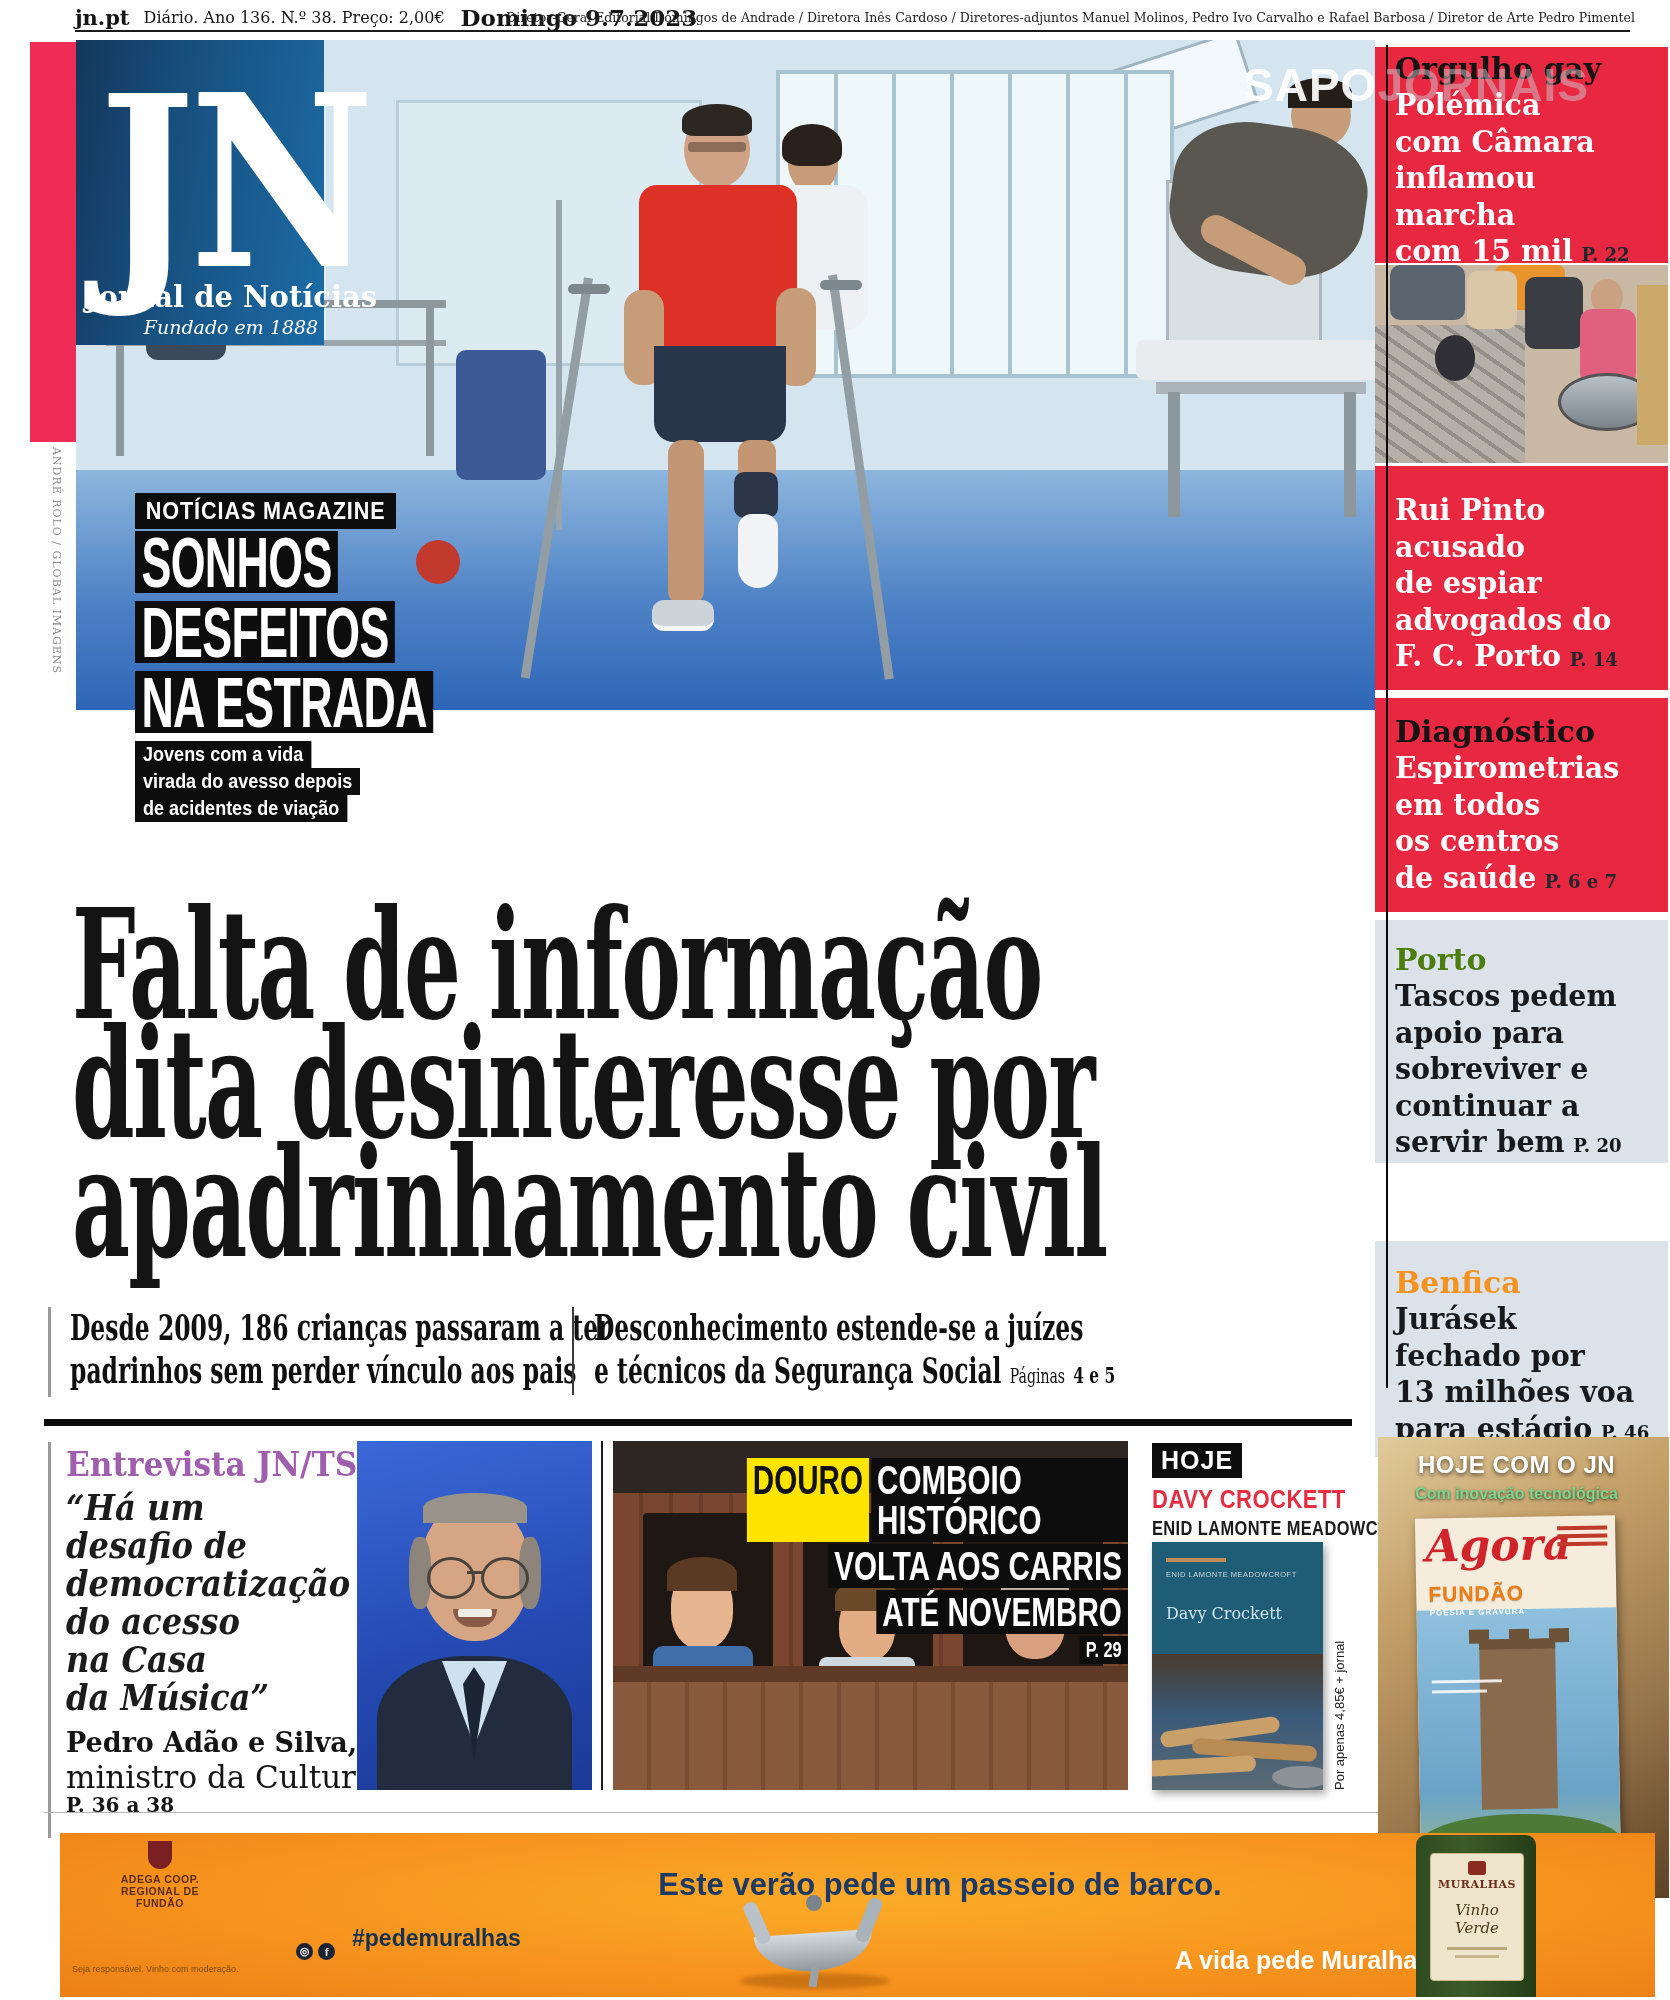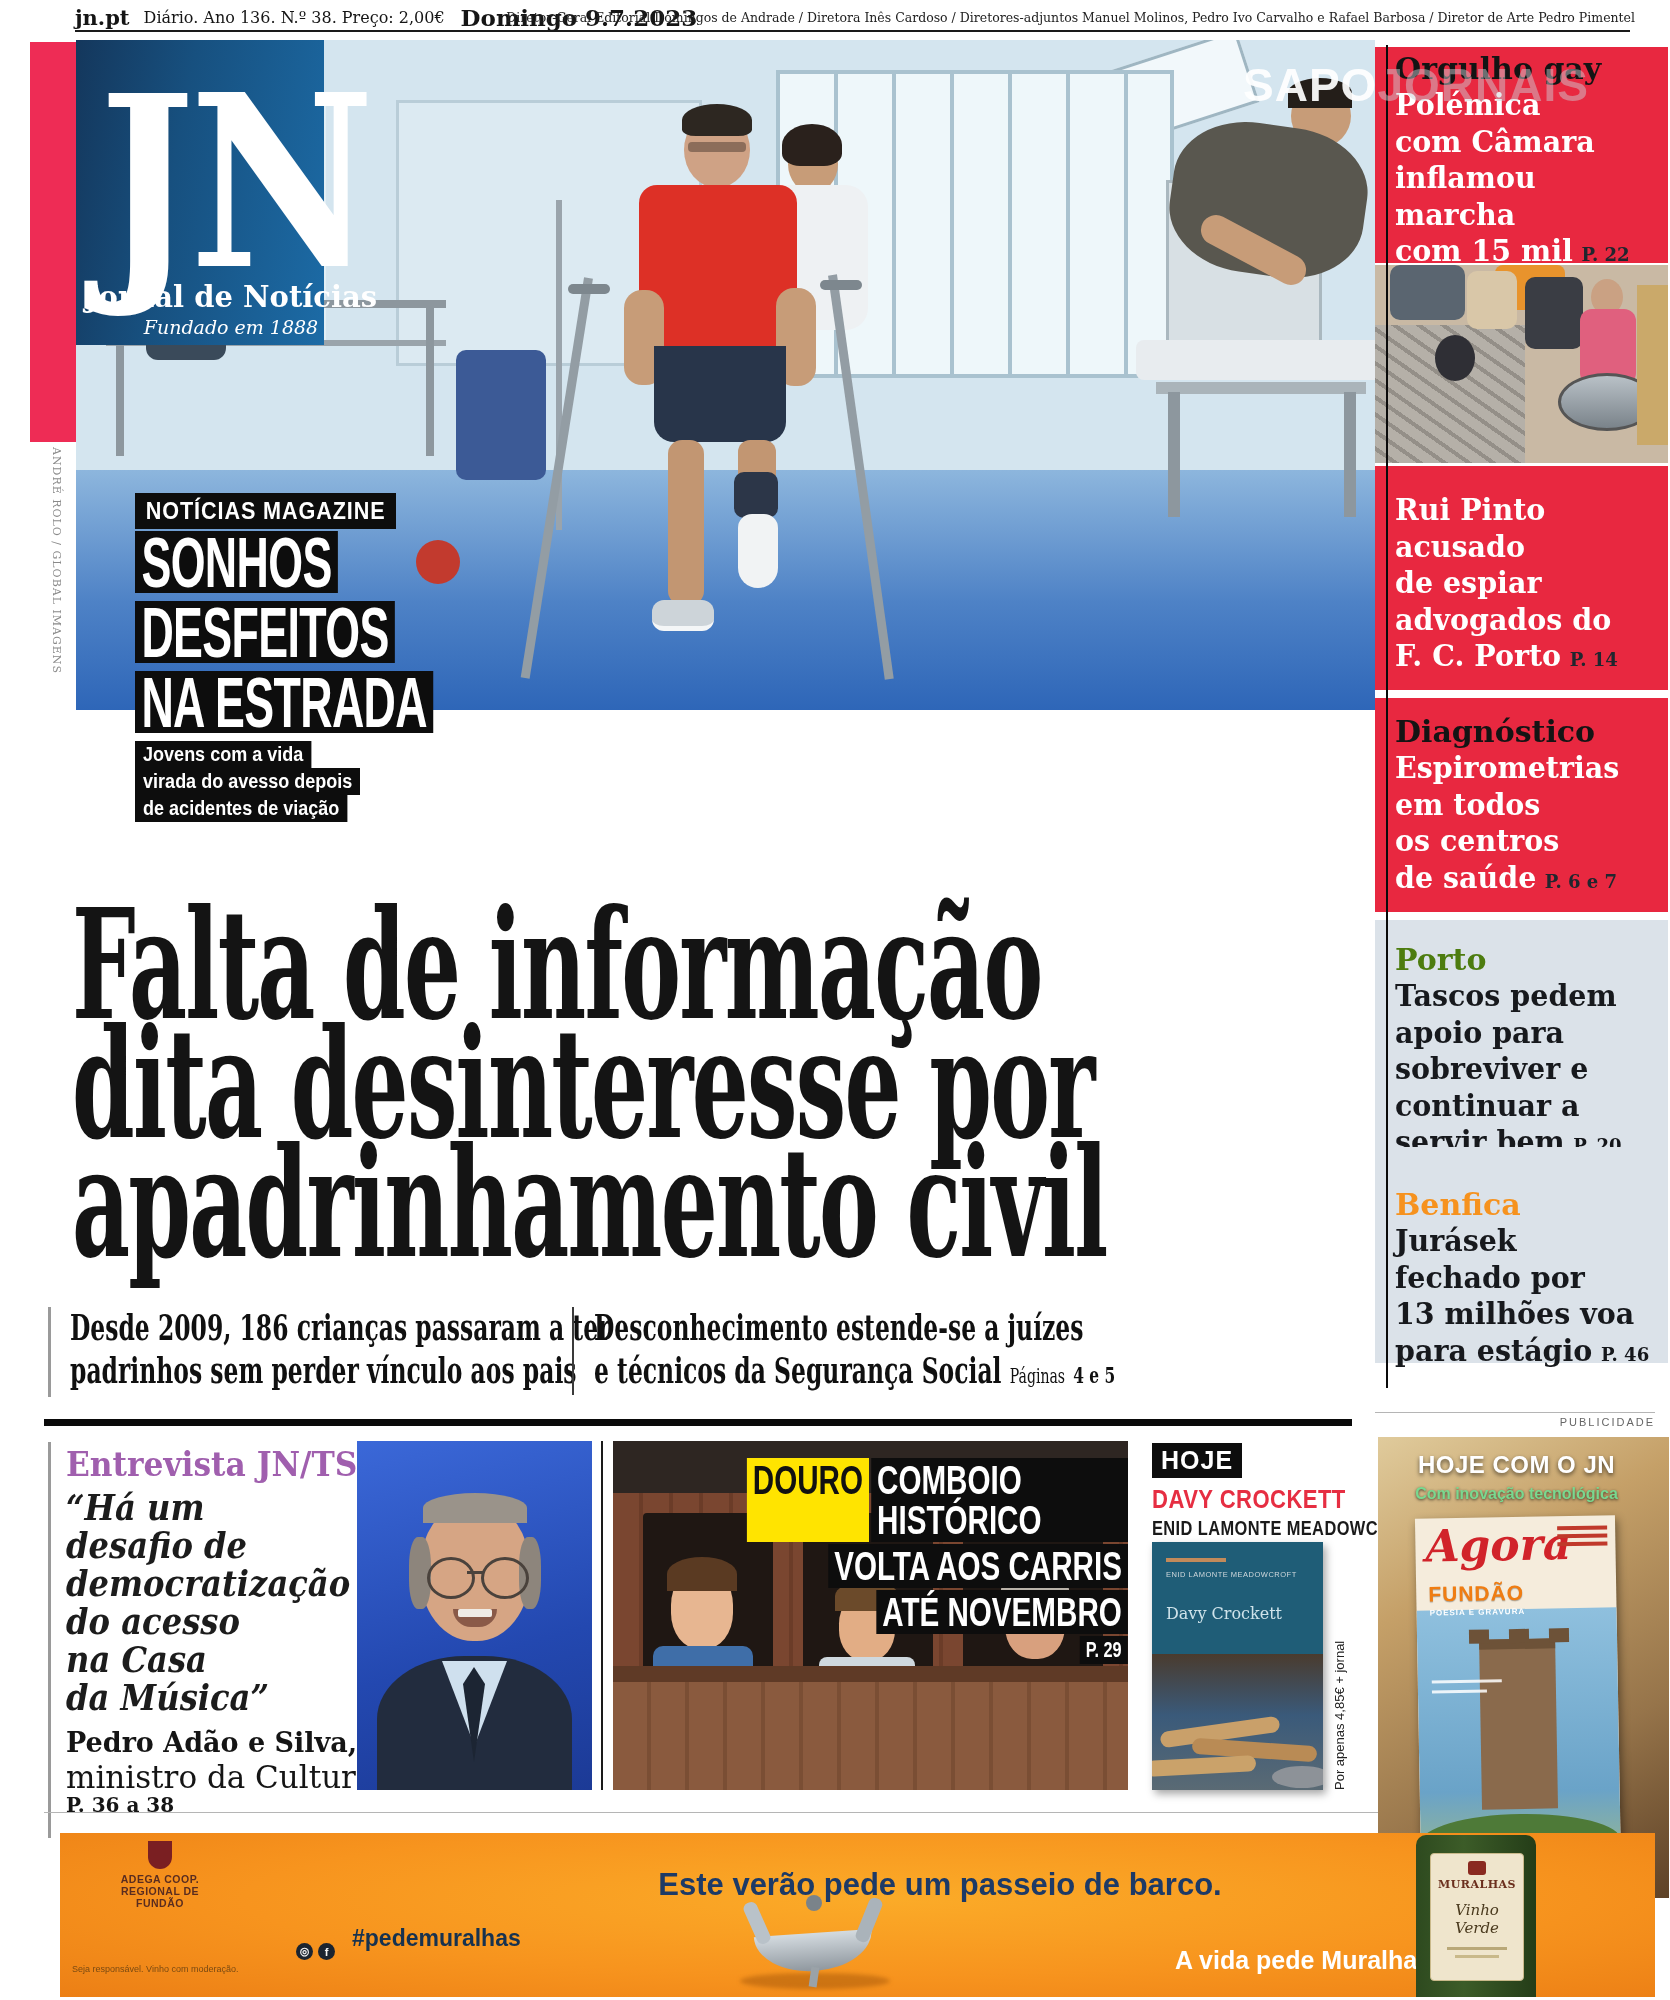--- a/index.html
+++ b/index.html
@@ -253,21 +253,21 @@
 
   <div class="a sb gry" style="top:920px;height:243px;padding-top:22px;">
     <div class="sb-k k-blue">Porto</div>
     <div class="sb-l">Tascos pedem</div>
     <div class="sb-l">apoio para</div>
     <div class="sb-l">sobreviver e</div>
     <div class="sb-l">continuar a</div>
     <div class="sb-l"><span>servir bem</span><span class="sb-p">P. 20</span></div>
   </div>
 
-  <div class="a sb gry" style="top:1147px;height:216px;padding-top:40px;">
+  <div class="a sb gry" style="top:1241px;height:216px;padding-top:24px;">
     <div class="sb-k k-orange">Benfica</div>
     <div class="sb-l">Jurásek</div>
     <div class="sb-l">fechado por</div>
     <div class="sb-l">13 milhões voa</div>
     <div class="sb-l"><span>para estágio</span><span class="sb-p">P. 46</span></div>
   </div>
 
   <div class="a sbrule"></div>
 
   <div class="a thinrule" style="left:1375px;top:1412px;width:280px;"></div>

